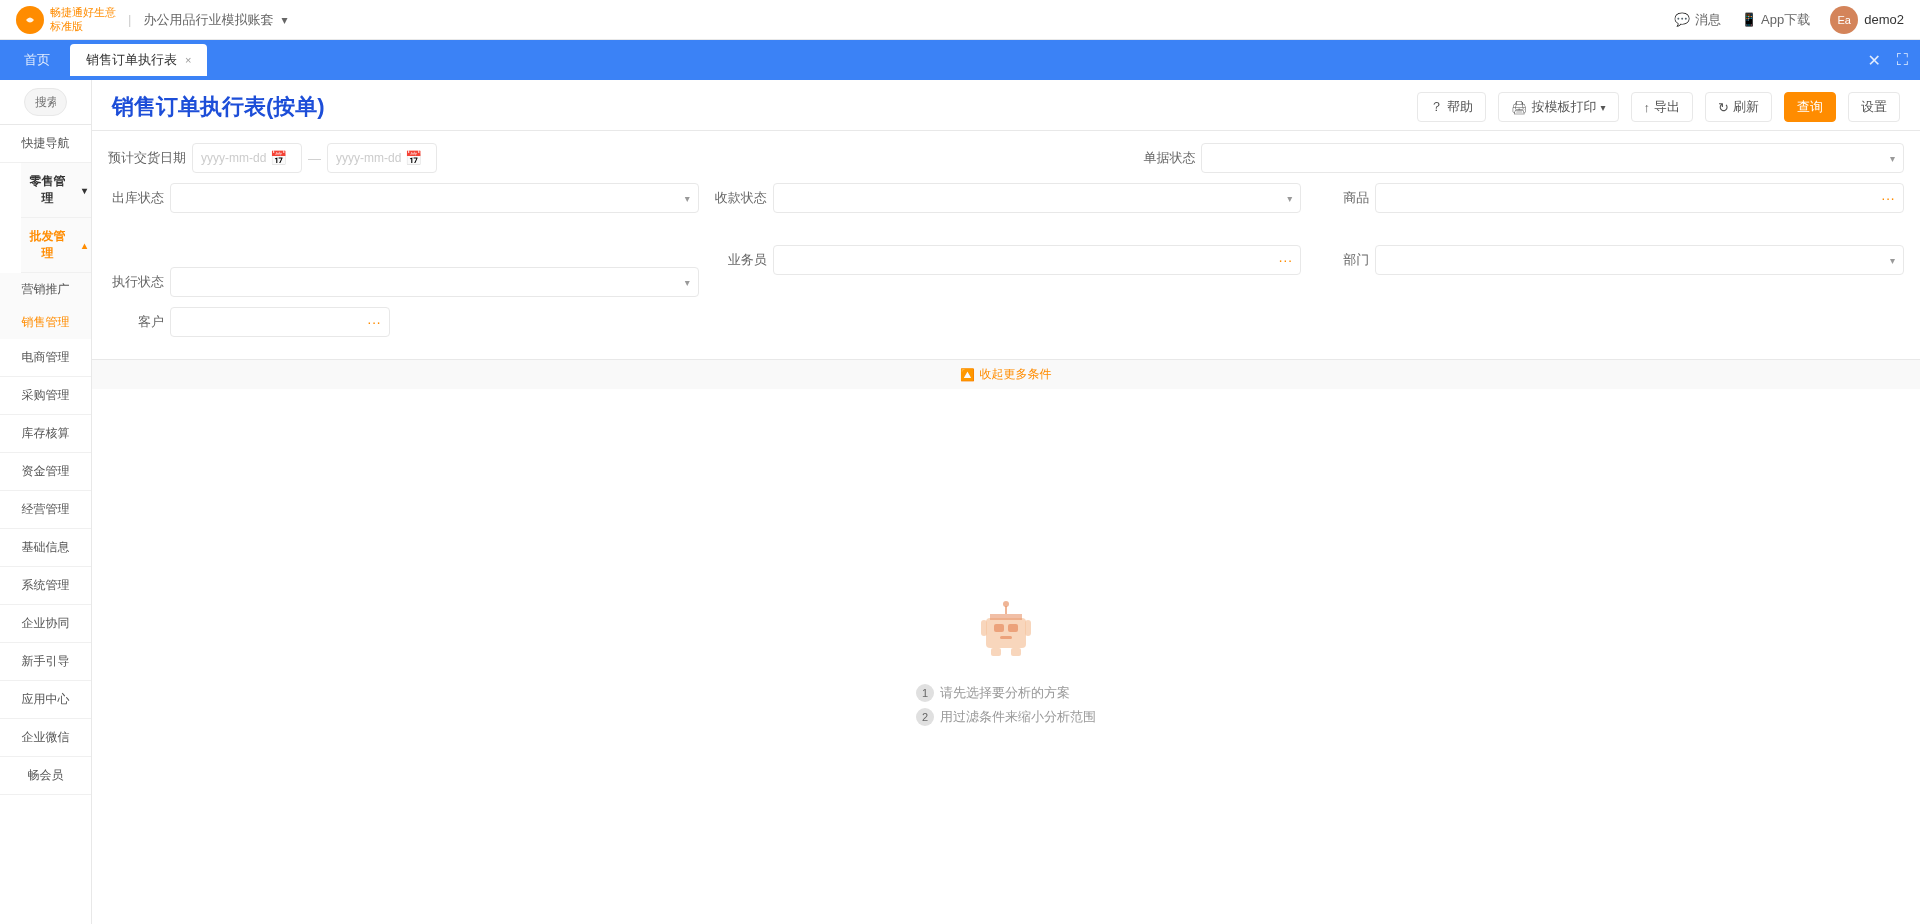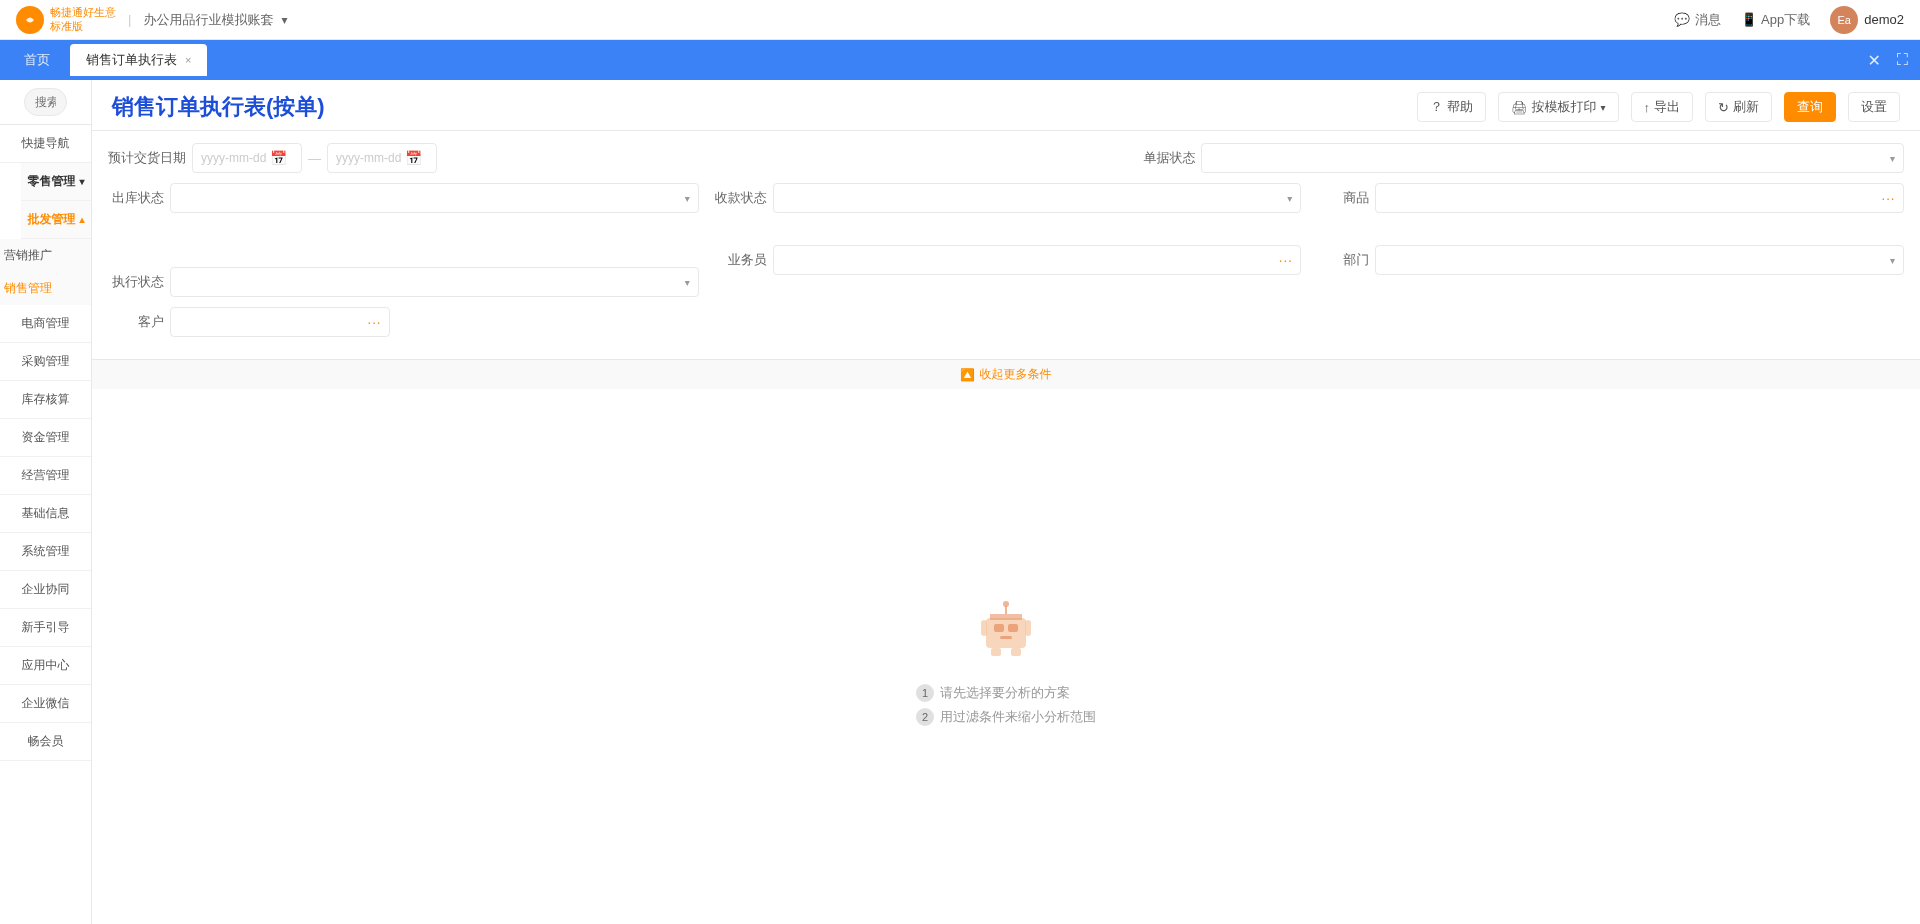--- a/index.html
+++ b/index.html
@@ -136,29 +136,30 @@
       text-align: center;
       cursor: pointer;
       font-size: 12px;
       color: #555;
       border-bottom: 1px solid #f0f0f0;
     }
     .sidebar-item.section-header {
       display: flex;
       align-items: center;
       justify-content: center;
-      gap: 4px;
+      gap: 12px;
       font-weight: bold;
       color: #333;
       background: #fafafa;
       margin-left: 21px;
     }
     .sidebar-item.section-header.expanded { color: #ff8c00; }
     .sidebar-sub-item {
       padding: 8px 4px;
+      text-align: center;
       cursor: pointer;
       font-size: 12px;
       color: #555;
       background: #fafafa;
     }
     .sidebar-sub-item.active { color: #ff8c00; }
 
     
     .content-area {
       flex: 1;

